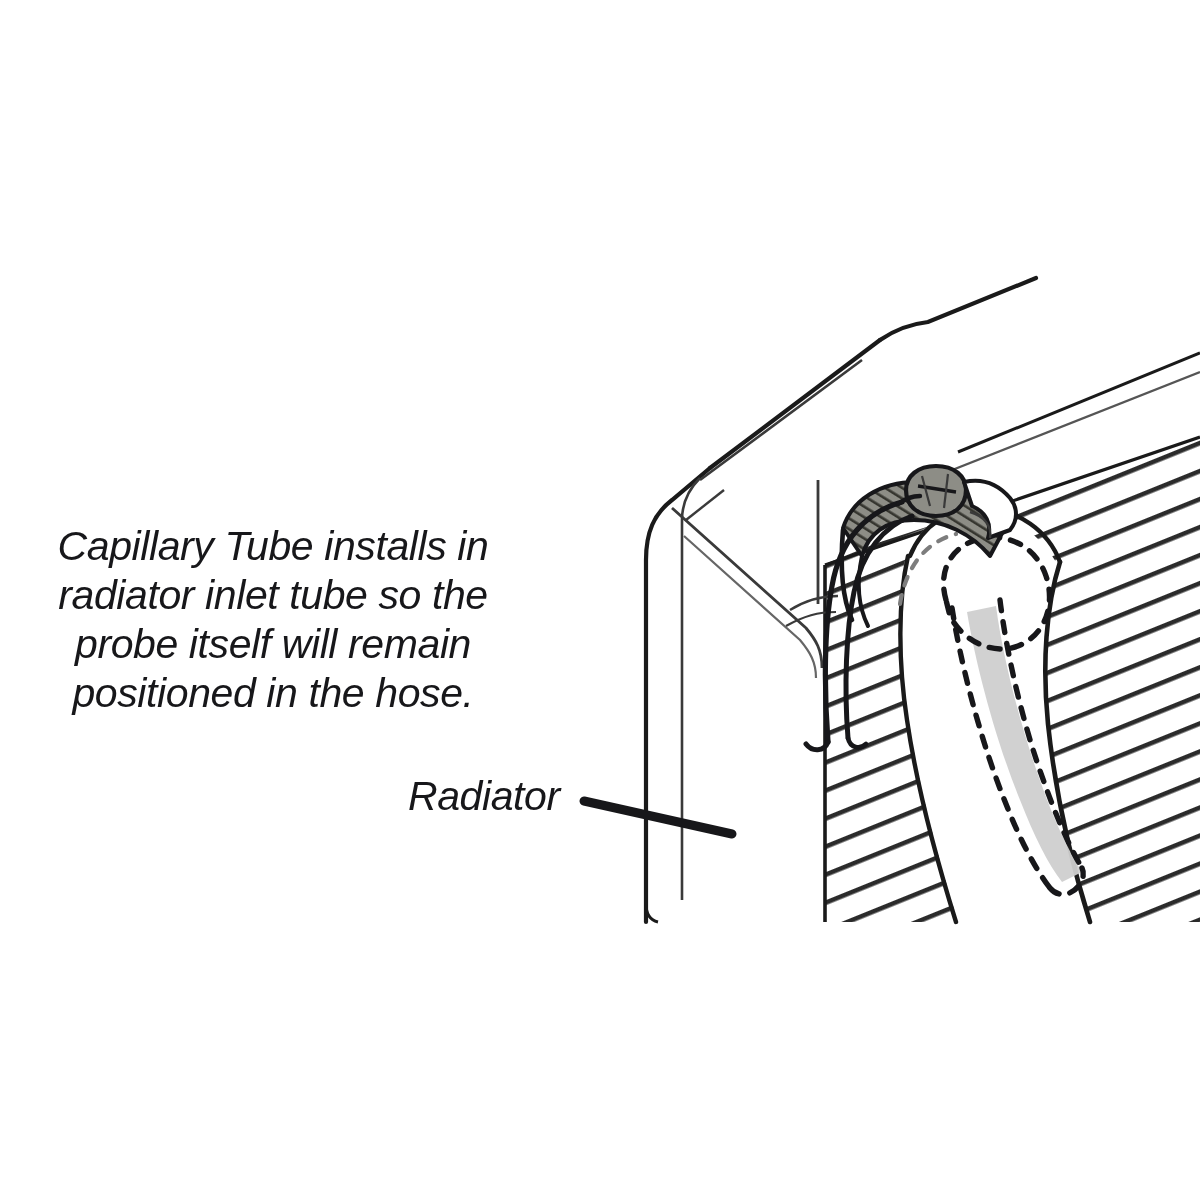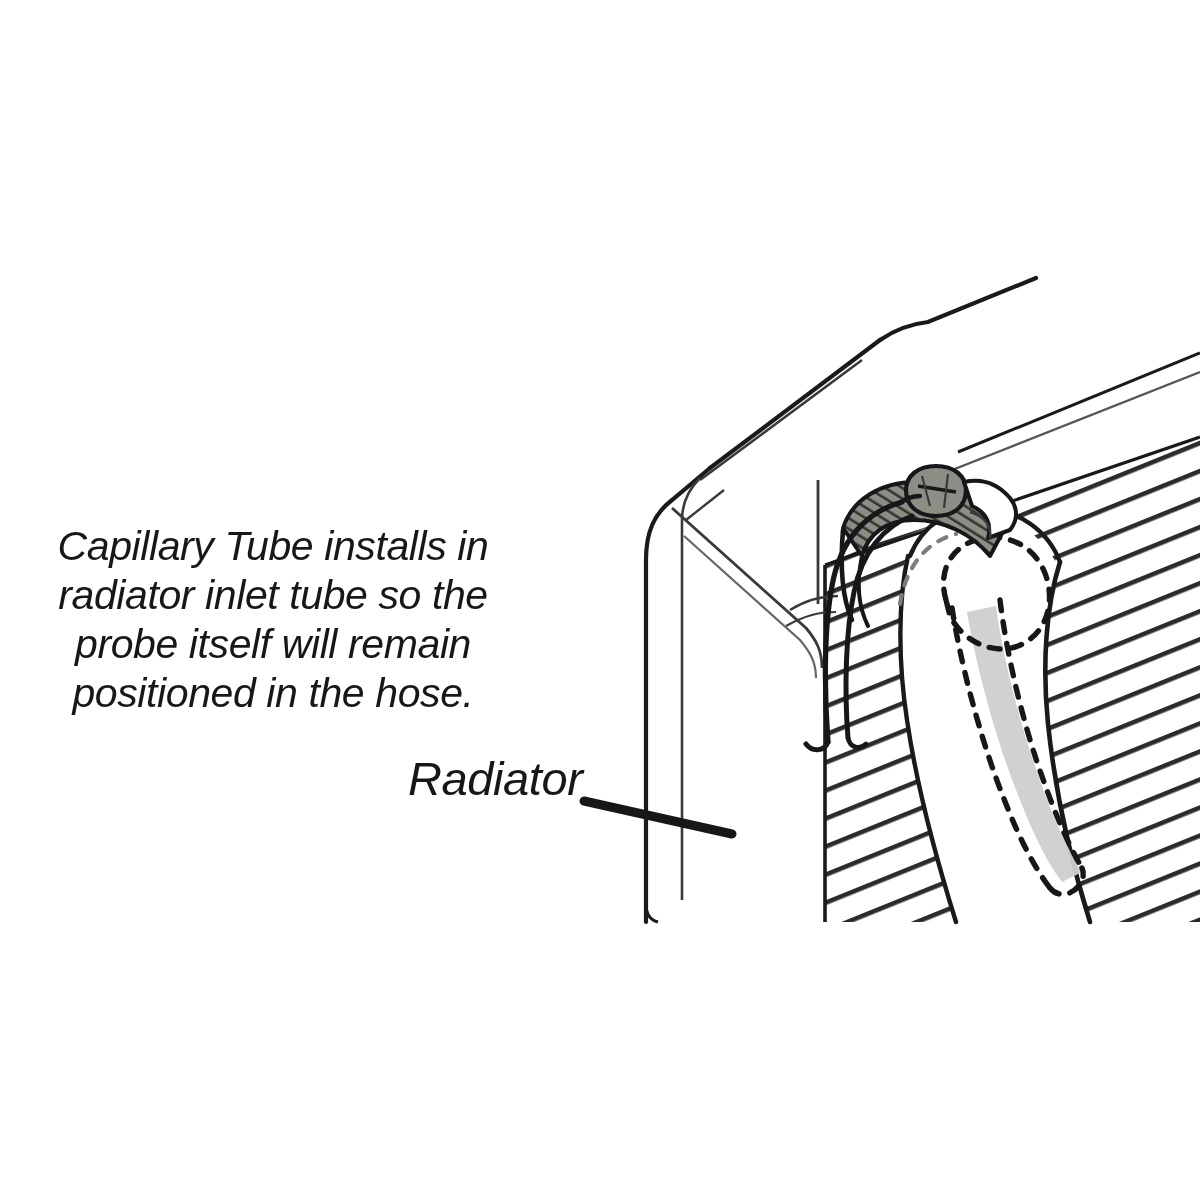--- a/index.html
+++ b/index.html
@@ -38,25 +38,25 @@
     font-weight: 400;
     font-size: 41px;
     line-height: 49px;
     letter-spacing: -0.4px;
     color: #17171a;
     white-space: pre-line;
   }
   .radiator-label {
     position: absolute;
     left: 408px;
-    top: 756px;
+    top: 773px;
     font-family: "Liberation Sans", sans-serif;
     font-style: italic;
     font-weight: 400;
-    font-size: 47px;
+    font-size: 41px;
     line-height: 46px;
     letter-spacing: -0.4px;
     color: #17171a;
     text-align: center;
   }
 </style>
 </head>
 <body>
 
 <div id="diagram-root">

